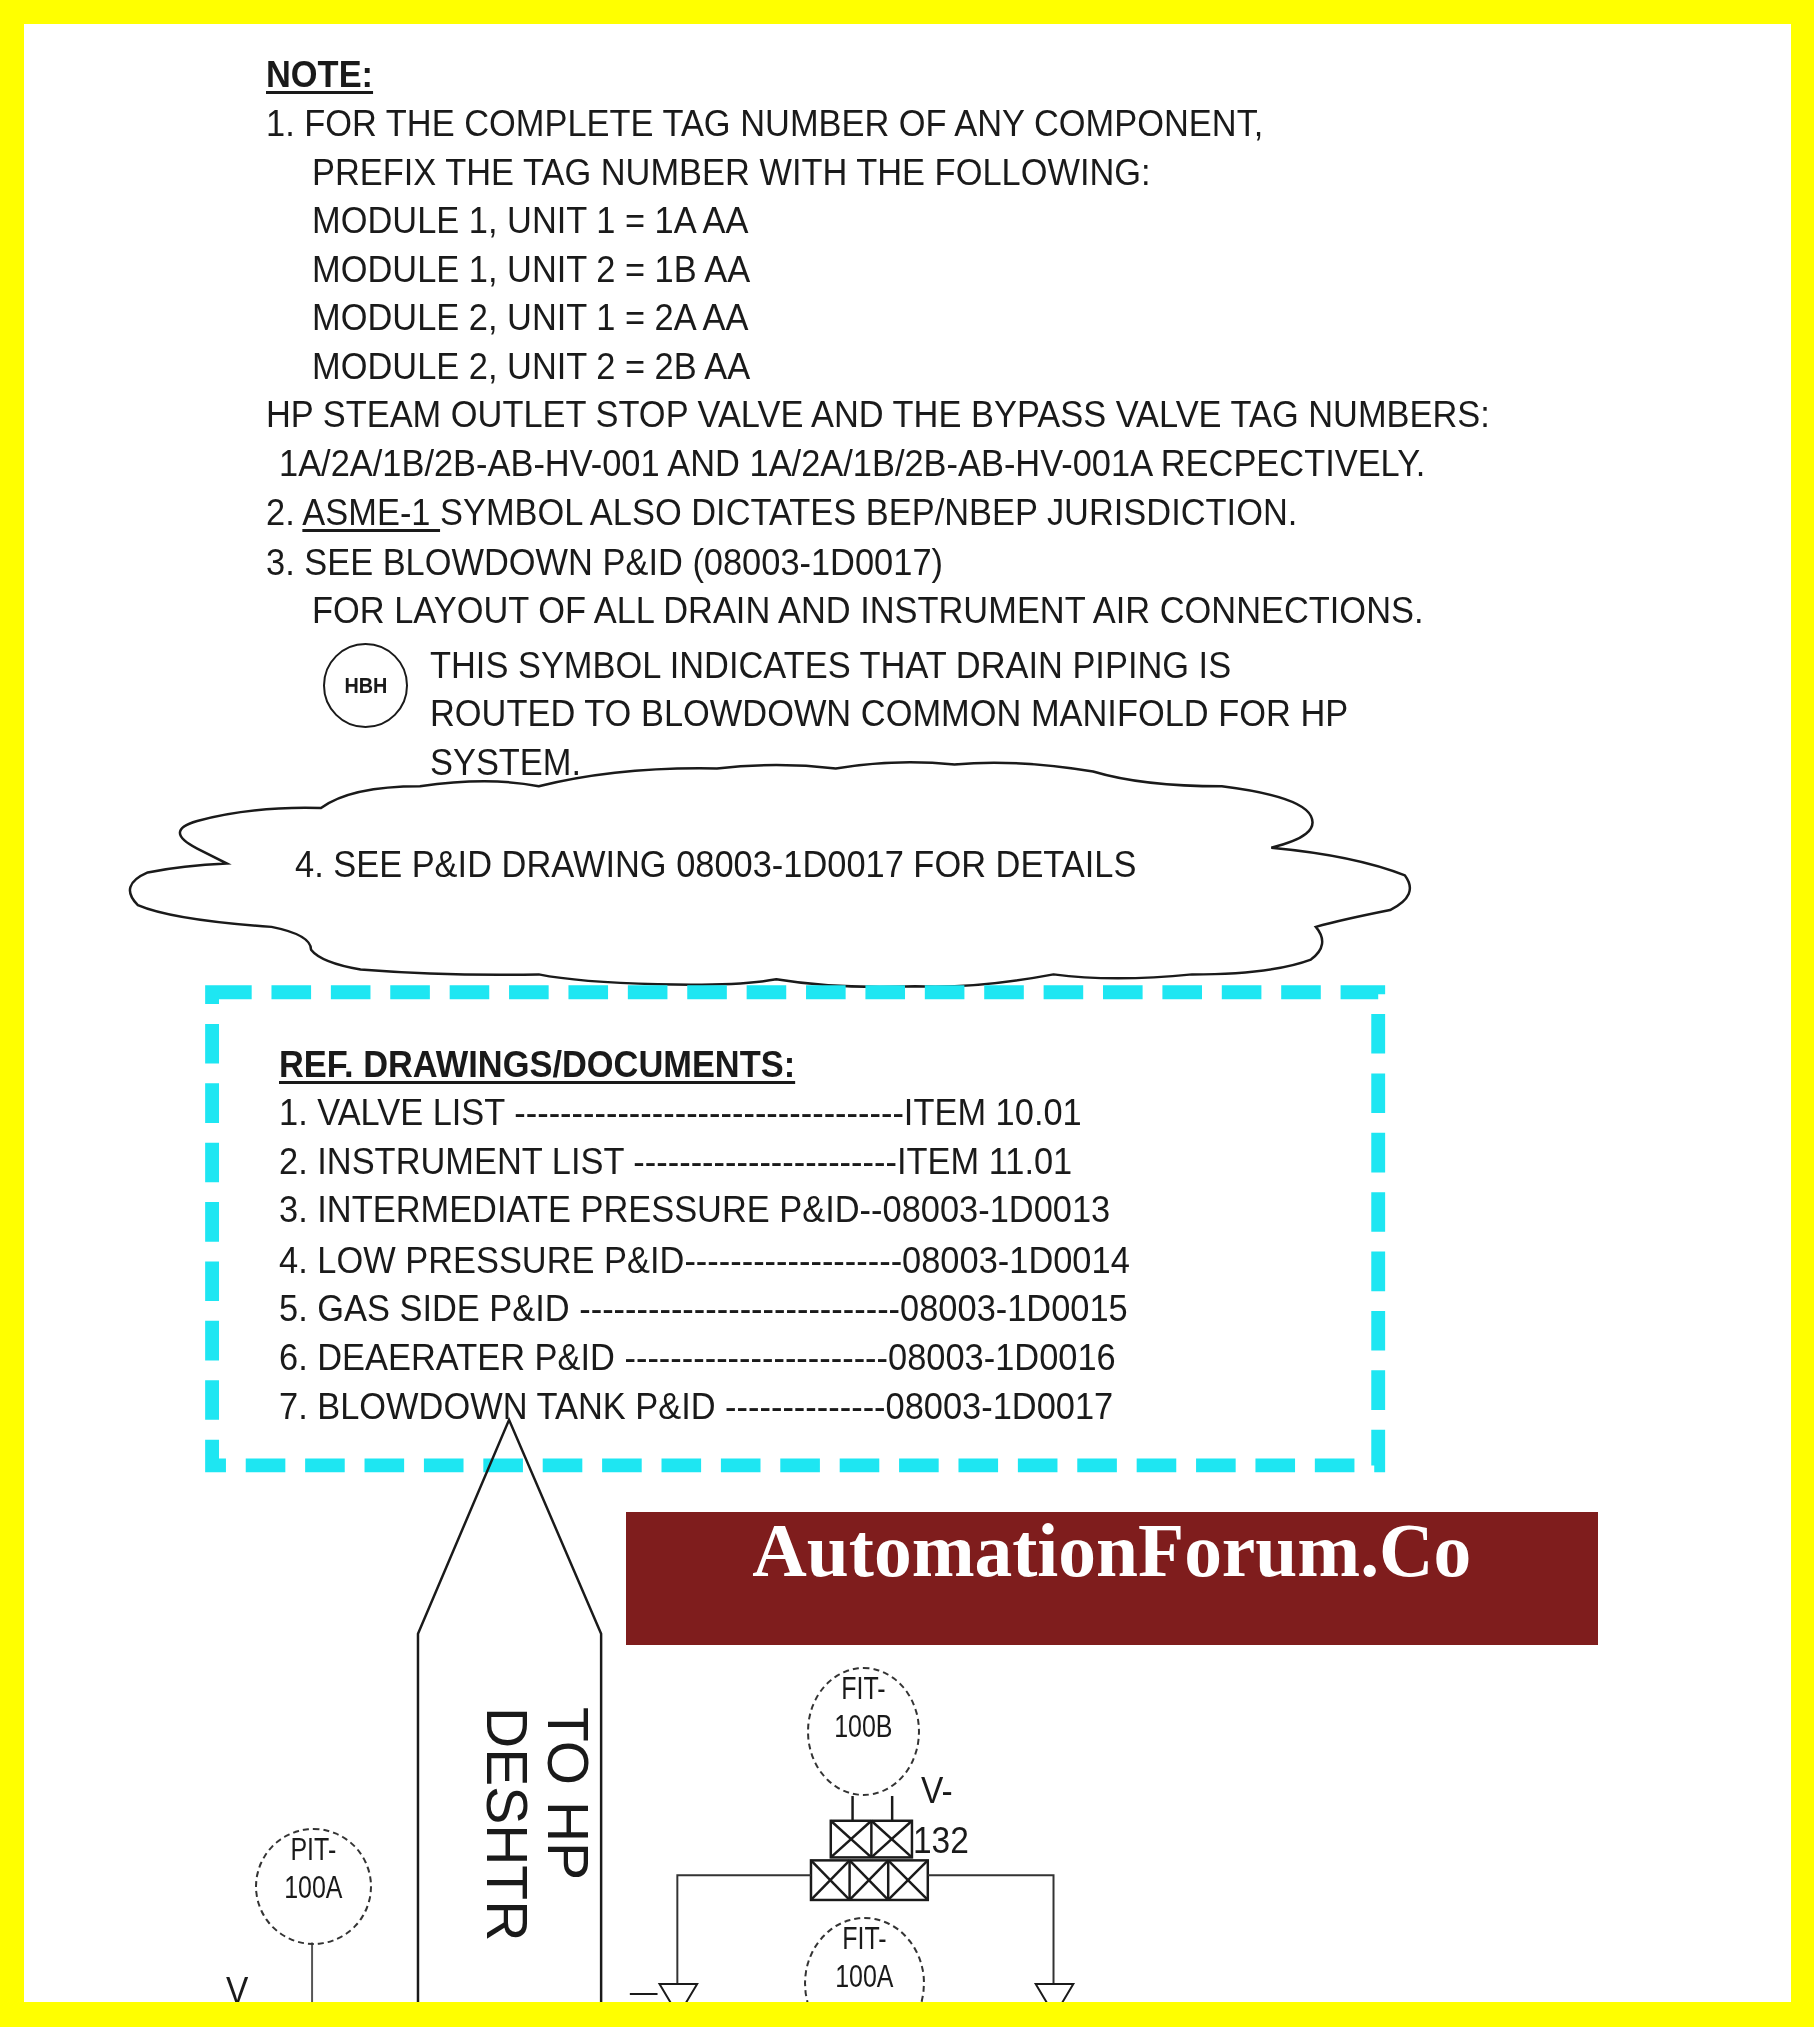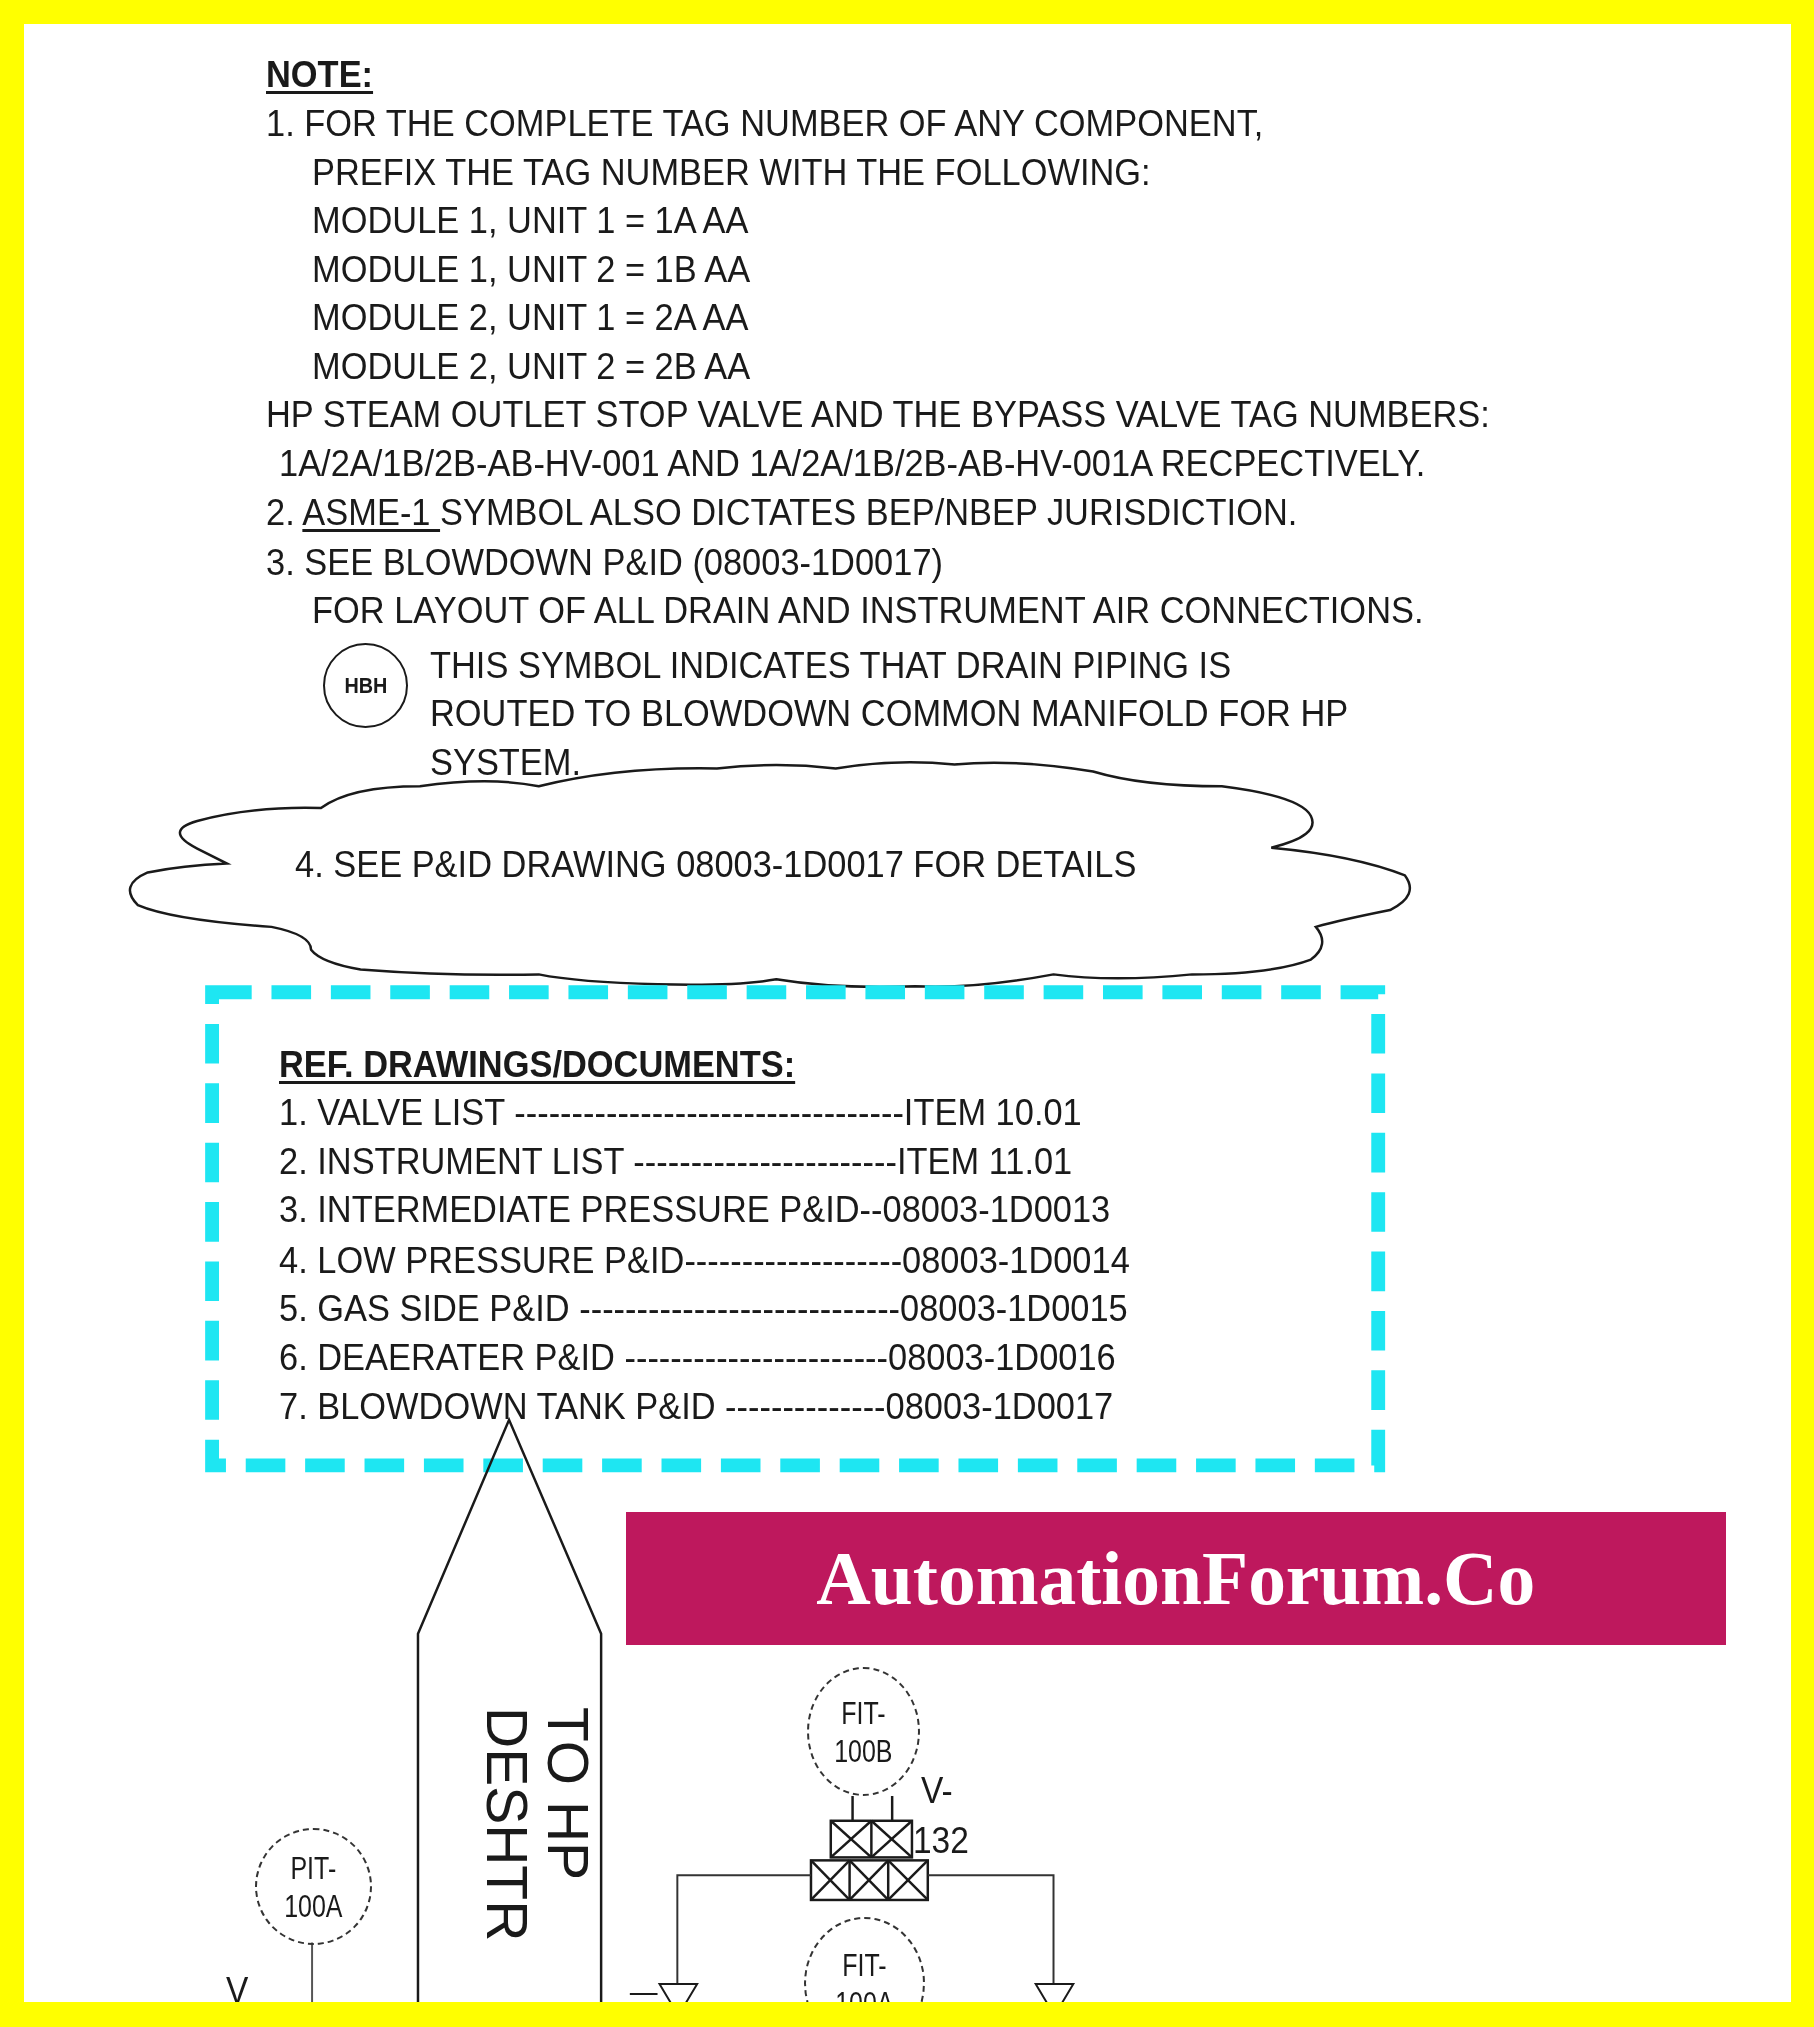--- a/index.html
+++ b/index.html
@@ -2,25 +2,25 @@
 <html><head>
 <meta charset="utf-8">
 <style>
   html,body{margin:0;padding:0;}
   body{width:1815px;height:2028px;position:relative;overflow:hidden;background:#ffff00;font-family:"Liberation Sans",sans-serif;}
   .page{position:absolute;left:24px;top:24px;width:1767px;height:1978px;background:#ffffff;overflow:hidden;}
   .txt{position:absolute;font-family:"Liberation Sans",sans-serif;color:#1a1a1a;font-size:37px;line-height:37px;white-space:nowrap;transform:scaleX(0.93);transform-origin:left top;letter-spacing:0px;}
   .u{text-decoration:underline;text-underline-offset:4px;}
   .b{font-weight:bold;}
   svg.layer{position:absolute;left:0;top:0;}
-  .banner{position:absolute;left:602px;top:1488px;width:1100px;height:133px;background:#be185d;display:flex;align-items:center;justify-content:center;}
+  .banner{position:absolute;left:602px;top:1488px;width:972px;height:133px;background:#7f1d1d;display:flex;align-items:flex-start;justify-content:center;}
   .banner span{font-family:"Liberation Serif",serif;font-weight:bold;color:#ffffff;font-size:77px;line-height:77px;letter-spacing:0px;transform:scaleX(0.98);}
   .hbh{position:absolute;left:299px;top:619px;width:81px;height:81px;border:2.5px solid #1a1a1a;border-radius:50%;display:flex;align-items:center;justify-content:center;text-align:center;}
   .hbh span{font-size:22px;font-family:"Liberation Sans",sans-serif;color:#1a1a1a;font-weight:bold;transform:scaleX(0.9);}
-  .inst{position:absolute;border:2px dashed #333;border-radius:50%;display:flex;flex-direction:column;align-items:center;justify-content:center;}
+  .inst{position:absolute;border:2px dashed #333;border-radius:50%;display:flex;flex-direction:column;align-items:center;}
   .inst span{font-family:"Liberation Sans",sans-serif;font-size:32px;line-height:38px;color:#1a1a1a;transform:scaleX(0.78);}
   .vert{position:absolute;font-family:"Liberation Sans",sans-serif;font-size:57px;line-height:61px;color:#1a1a1a;white-space:nowrap;transform-origin:left top;transform:rotate(90deg);}
 </style>
 </head>
 <body>
 
 <div class="page">
 
   <svg class="layer" width="1767" height="1978" viewBox="0 0 1785 1998">
 

